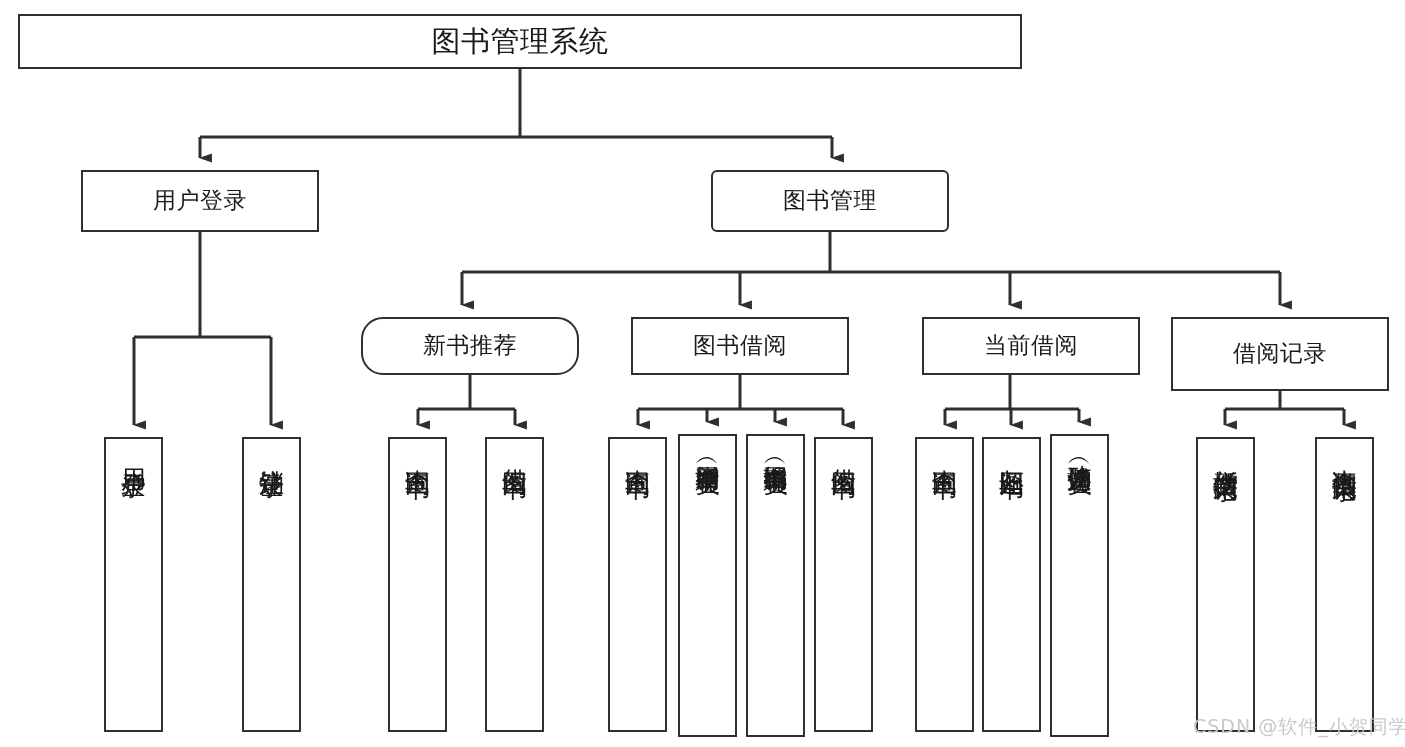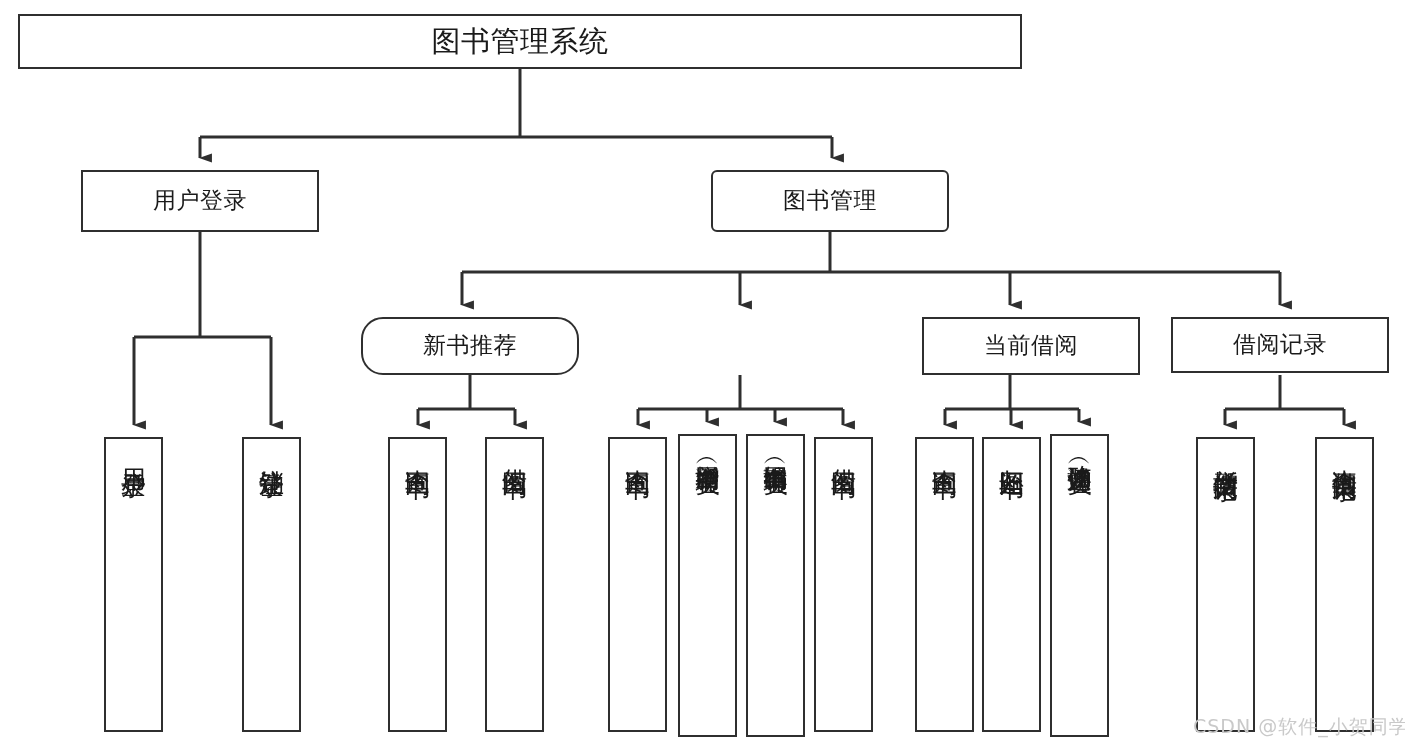--- a/index.html
+++ b/index.html
@@ -115,24 +115,27 @@
   <div class="node horiz" style="left: 81px; top: 170px; width: 238px; height: 62px;">
     <span class="lbl">用户登录</span>
   </div>
   <div class="node horiz" style="left: 711px; top: 170px; width: 238px; height: 62px; border-radius: 6px;">
     <span class="lbl">图书管理</span>
   </div>
 
   <div class="node horiz" style="left: 361px; top: 317px; width: 218px; height: 58px; border-radius: 22px;">
     <span class="lbl">新书推荐</span>
   </div>
+  <div class="node horiz" style="left: 631px; top: 317px; width: 218px; height: 58px;">
+    <span class="lbl">图书借阅</span>
+  </div>
   <div class="node horiz" style="left: 922px; top: 317px; width: 218px; height: 58px;">
     <span class="lbl">当前借阅</span>
   </div>
-  <div class="node horiz" style="left: 1171px; top: 317px; width: 218px; height: 56px;">
+  <div class="node horiz" style="left: 1171px; top: 317px; width: 218px; height: 74px;">
     <span class="lbl">借阅记录</span>
   </div>
 
   <div class="node vert" style="left: 104px; top: 437px; width: 59px; height: 295px;">
     <span class="lbl">用户登录</span>
   </div>
   <div class="node vert" style="left: 242px; top: 437px; width: 59px; height: 295px;">
     <span class="lbl">注销登录</span>
   </div>
   <div class="node vert" style="left: 388px; top: 437px; width: 59px; height: 295px;">

